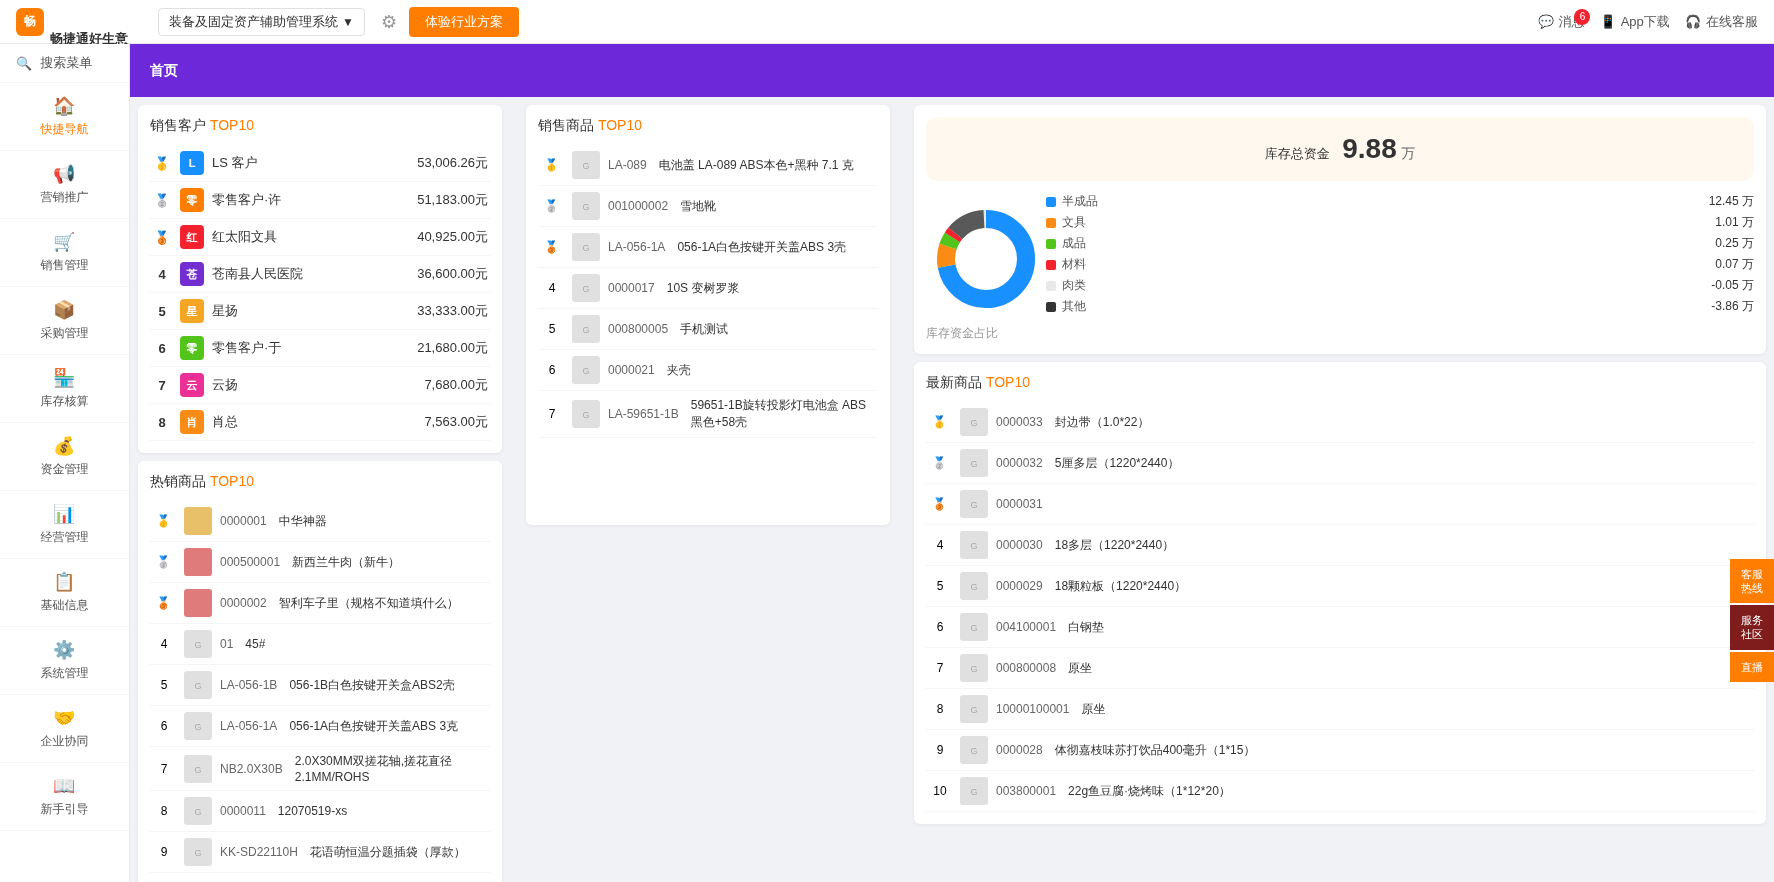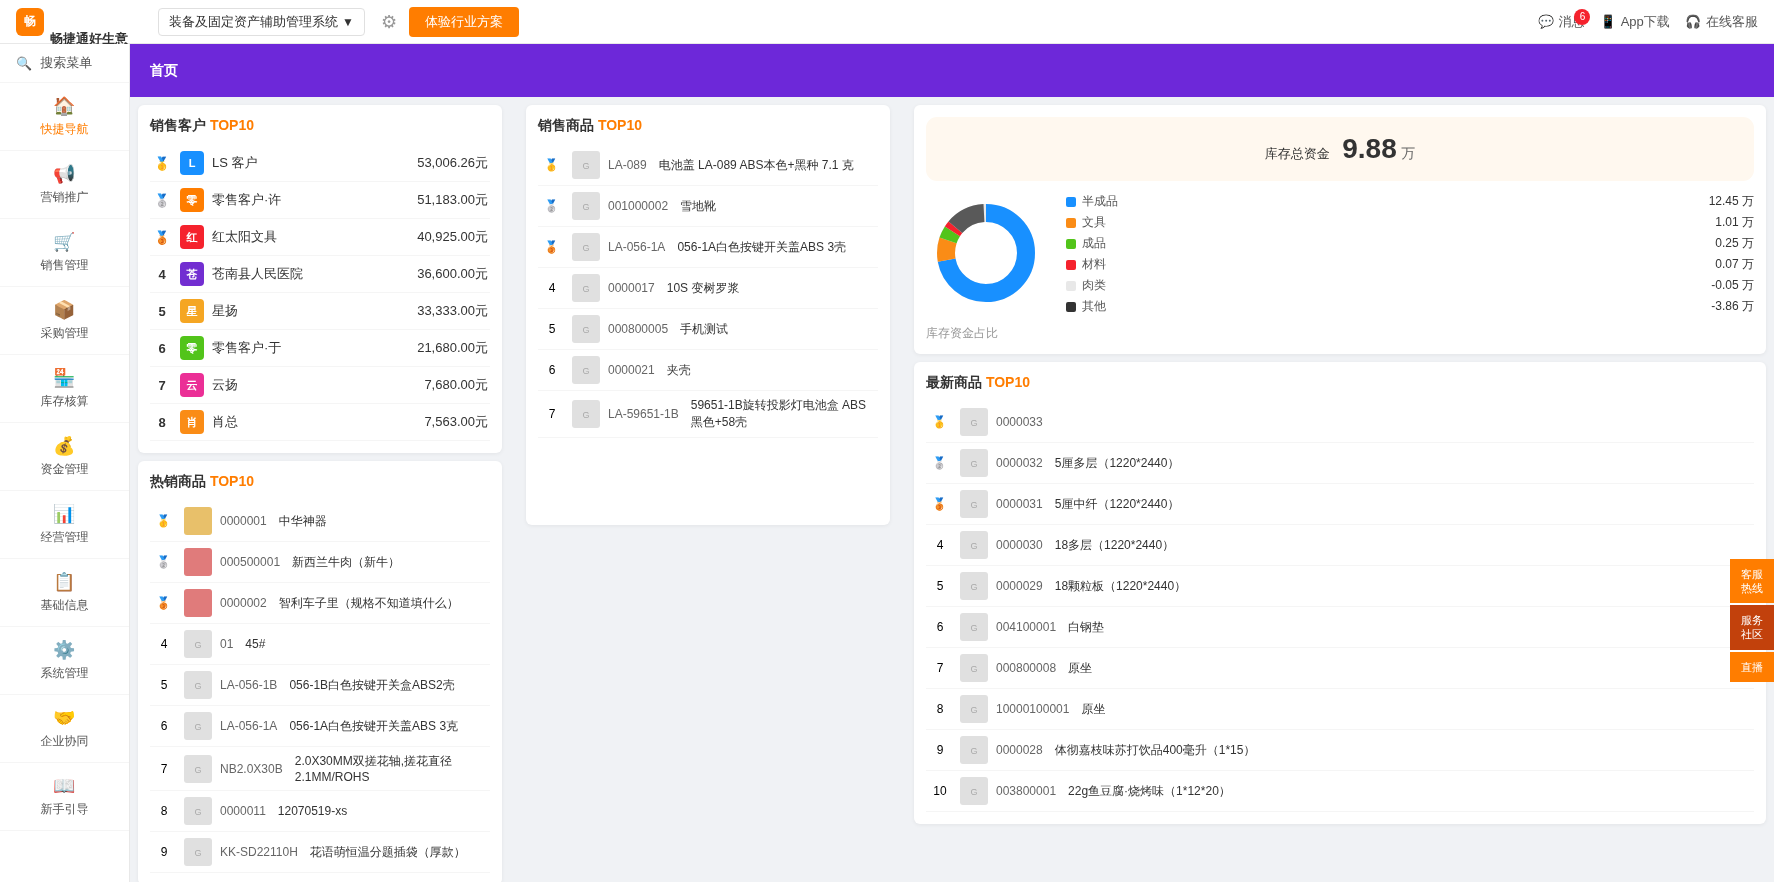--- a/index.html
+++ b/index.html
@@ -79,21 +79,21 @@
 
     
     .col-left { flex: 0 0 380px; min-width: 380px; }
     .col-middle { flex: 0 0 380px; min-width: 380px; margin: 0 8px; }
     .col-right { flex: 1; min-width: 300px; }
 
     .panel {
       background: #fff; border-radius: 6px; margin: 8px; padding: 12px;
       box-shadow: 0 1px 4px rgba(0,0,0,0.06);
     }
-    .panel-title { font-size: 14px; font-weight: bold; color: #333; margin-bottom: 10px; }
+    .panel-title { font-size: 14px; font-weight: normal; color: #333; margin-bottom: 10px; }
     .panel-title span { color: #ff7d00; }
 
     
     .rank-row {
       display: flex; align-items: center; padding: 6px 2px;
       border-bottom: 1px solid #f5f5f5; font-size: 13px;
       gap: 8px;
     }
     .rank-num { width: 20px; text-align: center; font-weight: bold; color: #333; font-size: 13px; }
     .rank-avatar { width: 24px; height: 24px; border-radius: 4px; display: flex; align-items: center; justify-content: center; color: #fff; font-size: 11px; font-weight: bold; flex-shrink: 0; }
@@ -105,21 +105,21 @@
     .prod-code { color: #666; font-size: 12px; margin-right: 4px; }
     .prod-name { color: #333; font-size: 12px; flex: 1; }
 
     
     .inv-total { background: #fff8ef; border-radius: 11px; padding: 16px; text-align: center; margin-bottom: 12px; }
     .inv-total-label { font-size: 13px; color: #333; }
     .inv-total-value { font-size: 28px; font-weight: bold; color: #333; }
     .inv-total-unit { font-size: 14px; color: #666; }
 
     
-    .donut-container { display: flex; align-items: flex-start; gap: 20px; }
+    .donut-container { display: flex; align-items: flex-end; }
     .donut-svg { flex-shrink: 0; }
     .legend-list { flex: 1; }
     .legend-item { display: flex; align-items: center; gap: 6px; margin-bottom: 4px; font-size: 12px; }
     .legend-dot { width: 10px; height: 10px; border-radius: 2px; flex-shrink: 0; }
     .legend-name { flex: 1; color: #555; }
     .legend-val { color: #333; font-weight: 500; }
     .inv-ratio-label { font-size: 12px; color: #999; margin-top: 8px; }
 
     
     .product-list-item {
@@ -131,21 +131,21 @@
     .float-btns {
       position: fixed; right: 0; bottom: 200px;
       display: flex; flex-direction: column; gap: 2px;
     }
     .float-btn {
       width: 44px; background: #ff7d00; color: #fff;
       display: flex; align-items: center; justify-content: center;
       padding: 8px 4px; font-size: 11px; text-align: center; cursor: pointer;
       line-height: 1.3;
     }
-    .float-btn:nth-child(2) { background: #c2410c; }
+    .float-btn:nth-child(2) { background: #7f1d1d; }
     .float-btn:nth-child(3) { background: #ff7d00; }
 
     
     ::-webkit-scrollbar { width: 6px; height: 6px; }
     ::-webkit-scrollbar-thumb { background: #ccc; border-radius: 3px; }
 
     .hot-section { margin: 8px; }
   </style>
 </head>
 <body>
@@ -552,20 +552,21 @@
           <div id="new-products-list">
               <div class="product-list-item">
     <div style="width:24px;text-align:center;">🥇</div>
     <div class="prod-thumb">
       <svg width="18" height="18" viewBox="0 0 18 18">
                     <rect width="18" height="18" rx="2" fill="#e0e0e0"></rect>
                     <text x="9" y="13" text-anchor="middle" font-size="9" fill="#aaa">G</text>
                   </svg>
     </div>
     <span class="prod-code">0000033</span>
+    <span class="prod-name">封边带（1.0*22）</span>
   </div>
               <div class="product-list-item">
     <div style="width:24px;text-align:center;">🥈</div>
     <div class="prod-thumb">
       <svg width="18" height="18" viewBox="0 0 18 18">
                     <rect width="18" height="18" rx="2" fill="#e0e0e0"></rect>
                     <text x="9" y="13" text-anchor="middle" font-size="9" fill="#aaa">G</text>
                   </svg>
     </div>
     <span class="prod-code">0000032</span>
@@ -573,21 +574,20 @@
   </div>
               <div class="product-list-item">
     <div style="width:24px;text-align:center;">🥉</div>
     <div class="prod-thumb">
       <svg width="18" height="18" viewBox="0 0 18 18">
                     <rect width="18" height="18" rx="2" fill="#e0e0e0"></rect>
                     <text x="9" y="13" text-anchor="middle" font-size="9" fill="#aaa">G</text>
                   </svg>
     </div>
     <span class="prod-code">0000031</span>
-    <span class="prod-name">5厘中纤（1220*2440）</span>
   </div>
               <div class="product-list-item">
     <div style="width:24px;text-align:center;"><span style="width:20px;text-align:center;display:inline-block;">4</span></div>
     <div class="prod-thumb">
       <svg width="18" height="18" viewBox="0 0 18 18">
                     <rect width="18" height="18" rx="2" fill="#e0e0e0"></rect>
                     <text x="9" y="13" text-anchor="middle" font-size="9" fill="#aaa">G</text>
                   </svg>
     </div>
     <span class="prod-code">0000030</span>

